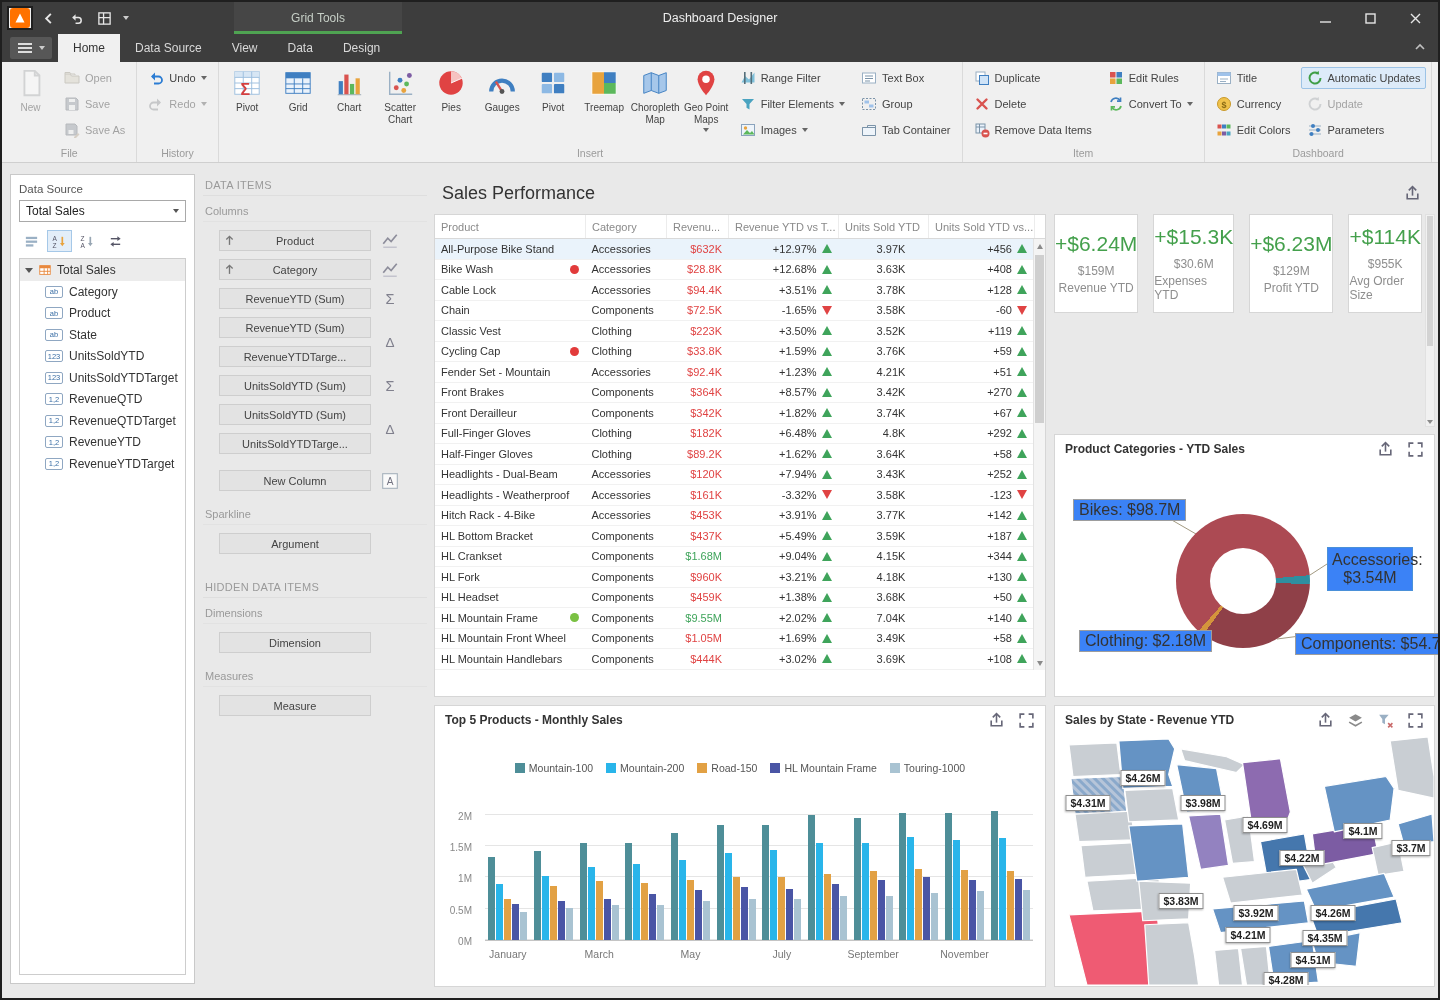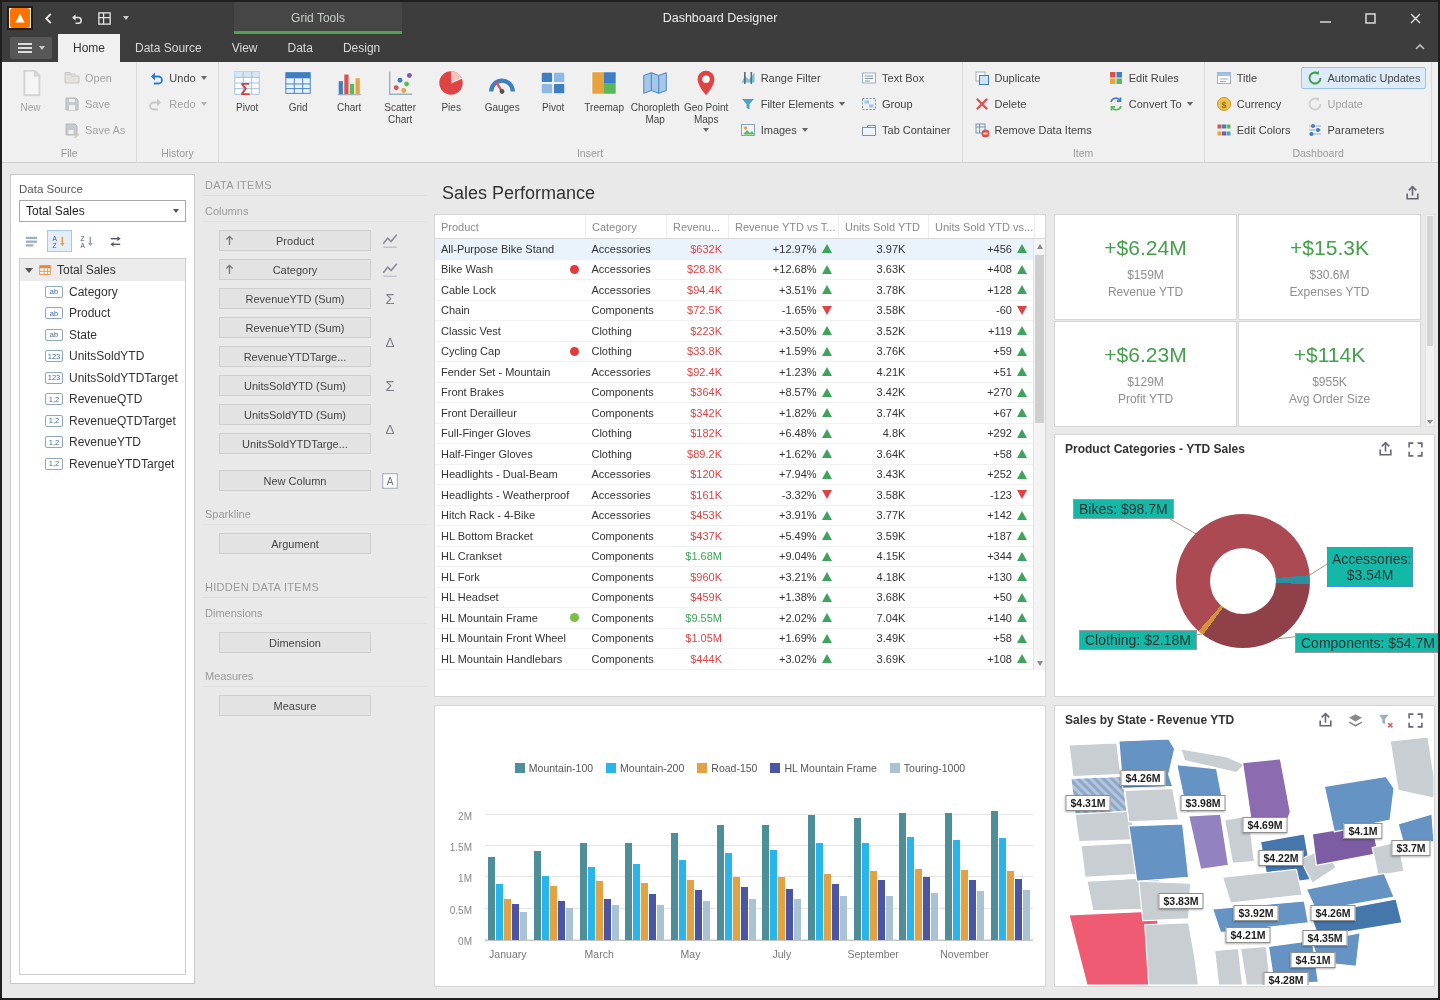--- a/index.html
+++ b/index.html
@@ -108,35 +108,35 @@
 .g-scroll{position:absolute;right:0;top:24px;bottom:26px;width:12px;background:#f4f4f4;border-left:1px solid #e3e3e3}
 .g-thumb{position:absolute;left:1px;right:1px;top:16px;height:168px;background:#cfcfcf}
 .sarr{position:absolute;left:0;right:0;height:12px;display:flex;align-items:center;justify-content:center}
 .sarr.up{top:1px}.sarr.down{bottom:1px}
 .sarr.up::after{content:"";border-left:3.5px solid transparent;border-right:3.5px solid transparent;border-bottom:5px solid #8a8a8a}
 .sarr.down::after{content:"";border-left:3.5px solid transparent;border-right:3.5px solid transparent;border-top:5px solid #8a8a8a}
 .g-foot{position:absolute;left:0;right:12px;bottom:0;height:26px;border-top:1px solid #cdcdcd;font-size:11px;font-weight:bold;color:#333;background:#fff}
 .g-foot .fs1{position:absolute;left:155px;top:7px}
 .g-foot .fs2{position:absolute;left:414px;top:7px}
 
-#cards{position:absolute;left:0;top:0;right:14px;bottom:1px;display:grid;grid-template-columns:1fr 1fr;grid-template-rows:1fr 1fr;gap:1px}
+#cards{position:absolute;left:0;top:0;right:14px;bottom:1px;display:grid;grid-template-columns:1fr 1fr 1fr 1fr;grid-template-rows:1fr 1fr;gap:15px}
 .card{background:#fff;border:1px solid #d6d6d6;display:flex;flex-direction:column;align-items:center;justify-content:center}
 .card-delta{font-size:21px;color:#44a04c}
 .card-value{font-size:12px;color:#8e8e8e;margin-top:8px}
 .card-label{font-size:12px;color:#8e8e8e;margin-top:3px}
 .cards-scroll{position:absolute;right:0;top:0;bottom:1px;width:10px;background:#f1f1f1;border:1px solid #e1e1e1}
 .cards-thumb{position:absolute;top:1px;left:1px;right:1px;height:130px;background:#d3d3d3}
 .cards-arr{position:absolute;bottom:2px;left:0;right:0;display:flex;justify-content:center}
 .cards-arr::after{content:"";border-left:3px solid transparent;border-right:3px solid transparent;border-top:4px solid #8a8a8a}
 
 .pie-area{position:absolute;left:0;top:28px;right:0;bottom:0}
 .pie-lines{position:absolute;left:0;top:0}
 .donut{position:absolute;left:121px;top:51px;width:134px;height:134px;border-radius:50%}
 .donut::after{content:"";position:absolute;left:34px;top:34px;width:66px;height:66px;border-radius:50%;background:#fff}
-.pie-chip{position:absolute;background:#14b8a6;border:1px solid #9d9d9d;font-size:14px;color:#333;padding:1px 5px;white-space:nowrap}
+.pie-chip{position:absolute;background:#3b82f6;border:1px solid #9d9d9d;font-size:16px;color:#333;padding:1px 5px;white-space:nowrap}
 .chip-bikes{left:18px;top:36px}
 .chip-accessories{left:272px;top:84px;white-space:normal;width:86px;text-align:center;border:1px solid #4a90d9;padding:3px 4px}
 .chip-clothing{left:24px;top:167px}
 .chip-components{left:240px;top:170px}
 
 .legend{position:absolute;left:0;right:0;top:56px;display:flex;justify-content:center;gap:13px;font-size:10.5px;color:#555;align-items:center}
 .legend-item{display:inline-flex;align-items:center}
 .swatch{width:10px;height:10px;display:inline-block;margin-right:4px}
 .plot{position:absolute;left:50px;top:97px;width:548px;height:138px;border-bottom:1px solid #c4c4c4}
 .gridline{position:absolute;left:0;right:0;height:1px;background:#e5e5e5}
@@ -1258,20 +1258,37 @@
           </svg>
           <div class="donut" id="donut" style="background: conic-gradient(from 85deg, rgb(46, 143, 160) 0deg, rgb(46, 143, 160) 8.01deg, rgb(143, 64, 72) 8.01deg, rgb(143, 64, 72) 131.76deg, rgb(212, 148, 60) 131.76deg, rgb(212, 148, 60) 136.7deg, rgb(172, 74, 83) 136.7deg, rgb(172, 74, 83) 360deg);"></div>
           <div class="pie-chip chip-bikes">Bikes: $98.7M</div>
           <div class="pie-chip chip-accessories">Accessories: $3.54M</div>
           <div class="pie-chip chip-clothing">Clothing: $2.18M</div>
           <div class="pie-chip chip-components">Components: $54.7M</div>
         </div>
       </div>
 
       <div class="item chart-item">
+        <div class="cap">
+          <span class="cap-text">Top 5 Products - Monthly Sales</span>
+          <span class="cap-icons">
+            <span class="icon-btn">
+                <svg viewBox="0 0 16 16">
+                  <path d="M8 2v8" stroke="#667" stroke-width="1.5" fill="none"></path>
+                  <path d="M4.5 5L8 1.5 11.5 5" fill="none" stroke="#667" stroke-width="1.5"></path>
+                  <path d="M3 8v5h10V8" fill="none" stroke="#667" stroke-width="1.5"></path>
+                </svg>
+              </span>
+            <span class="icon-btn">
+                <svg viewBox="0 0 16 16">
+                  <path d="M2 6V2h4M10 2h4v4M14 10v4h-4M6 14H2v-4" fill="none" stroke="#667" stroke-width="1.5"></path>
+                </svg>
+              </span>
+          </span>
+        </div>
         <div class="legend" id="legend">
             <span class="legend-item">
               <span class="swatch" style="background: rgb(78, 142, 152);"></span>
               <span>Mountain-100</span>
             </span>
             <span class="legend-item">
               <span class="swatch" style="background: rgb(41, 181, 234);"></span>
               <span>Mountain-200</span>
             </span>
             <span class="legend-item">
@@ -1469,21 +1486,21 @@
               <polygon points="160,220 184,218 188,255 164,255" fill="#c9ced3"></polygon>
             </g>
           </svg>
           <div id="map-chips">
               <div class="map-chip" style="left: 88px; top: 45px;">$4.26M</div>
               <div class="map-chip" style="left: 33px; top: 70px;">$4.31M</div>
               <div class="map-chip" style="left: 148px; top: 70px;">$3.98M</div>
               <div class="map-chip" style="left: 210px; top: 92px;">$4.69M</div>
               <div class="map-chip" style="left: 308px; top: 98px;">$4.1M</div>
               <div class="map-chip" style="left: 356px; top: 115px;">$3.7M</div>
-              <div class="map-chip" style="left: 226px; top: 125px;">$4.22M</div>
+              <div class="map-chip" style="left: 247px; top: 125px;">$4.22M</div>
               <div class="map-chip" style="left: 126px; top: 168px;">$3.83M</div>
               <div class="map-chip" style="left: 201px; top: 180px;">$3.92M</div>
               <div class="map-chip" style="left: 278px; top: 180px;">$4.26M</div>
               <div class="map-chip" style="left: 193px; top: 202px;">$4.21M</div>
               <div class="map-chip" style="left: 270px; top: 205px;">$4.35M</div>
               <div class="map-chip" style="left: 258px; top: 227px;">$4.51M</div>
               <div class="map-chip" style="left: 231px; top: 247px;">$4.28M</div>
             </div>
         </div>
       </div>

